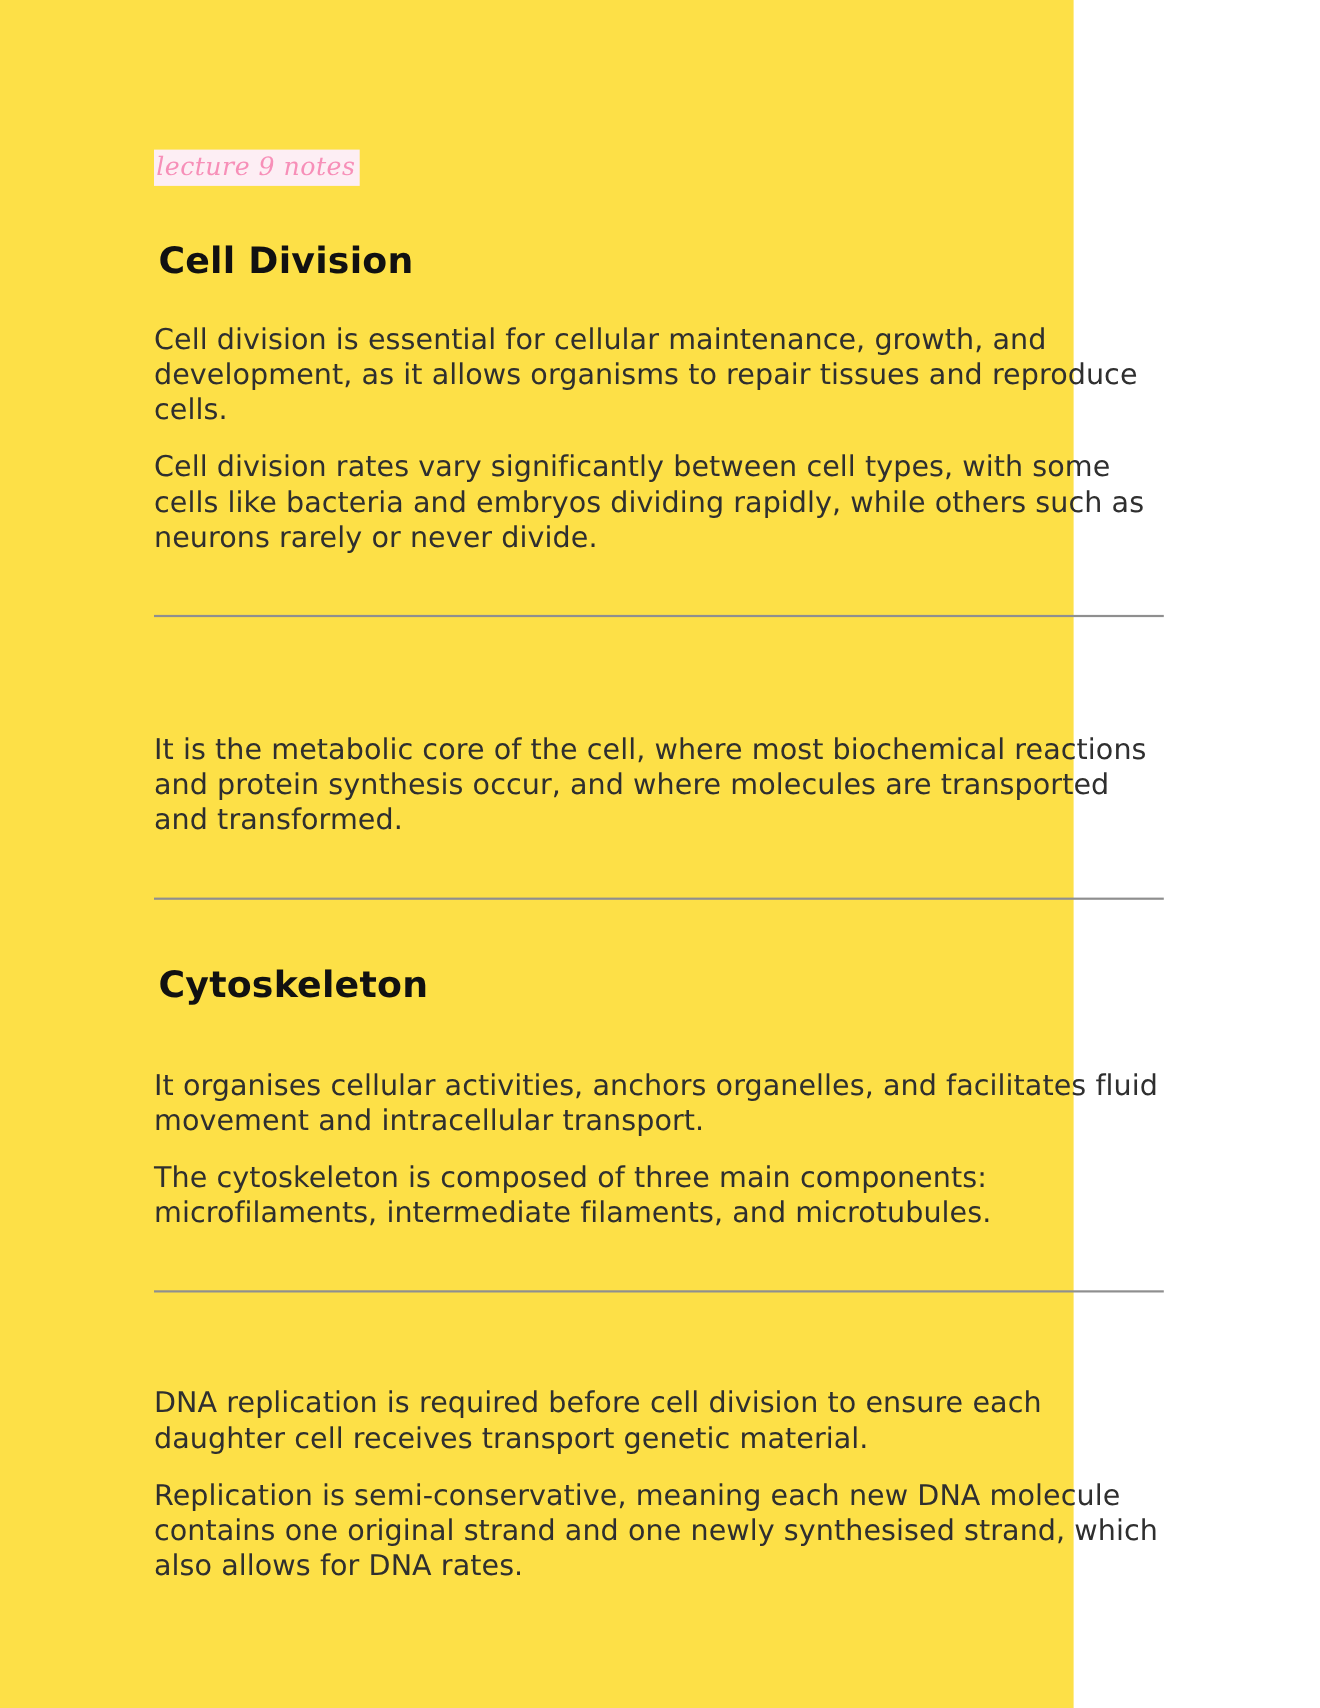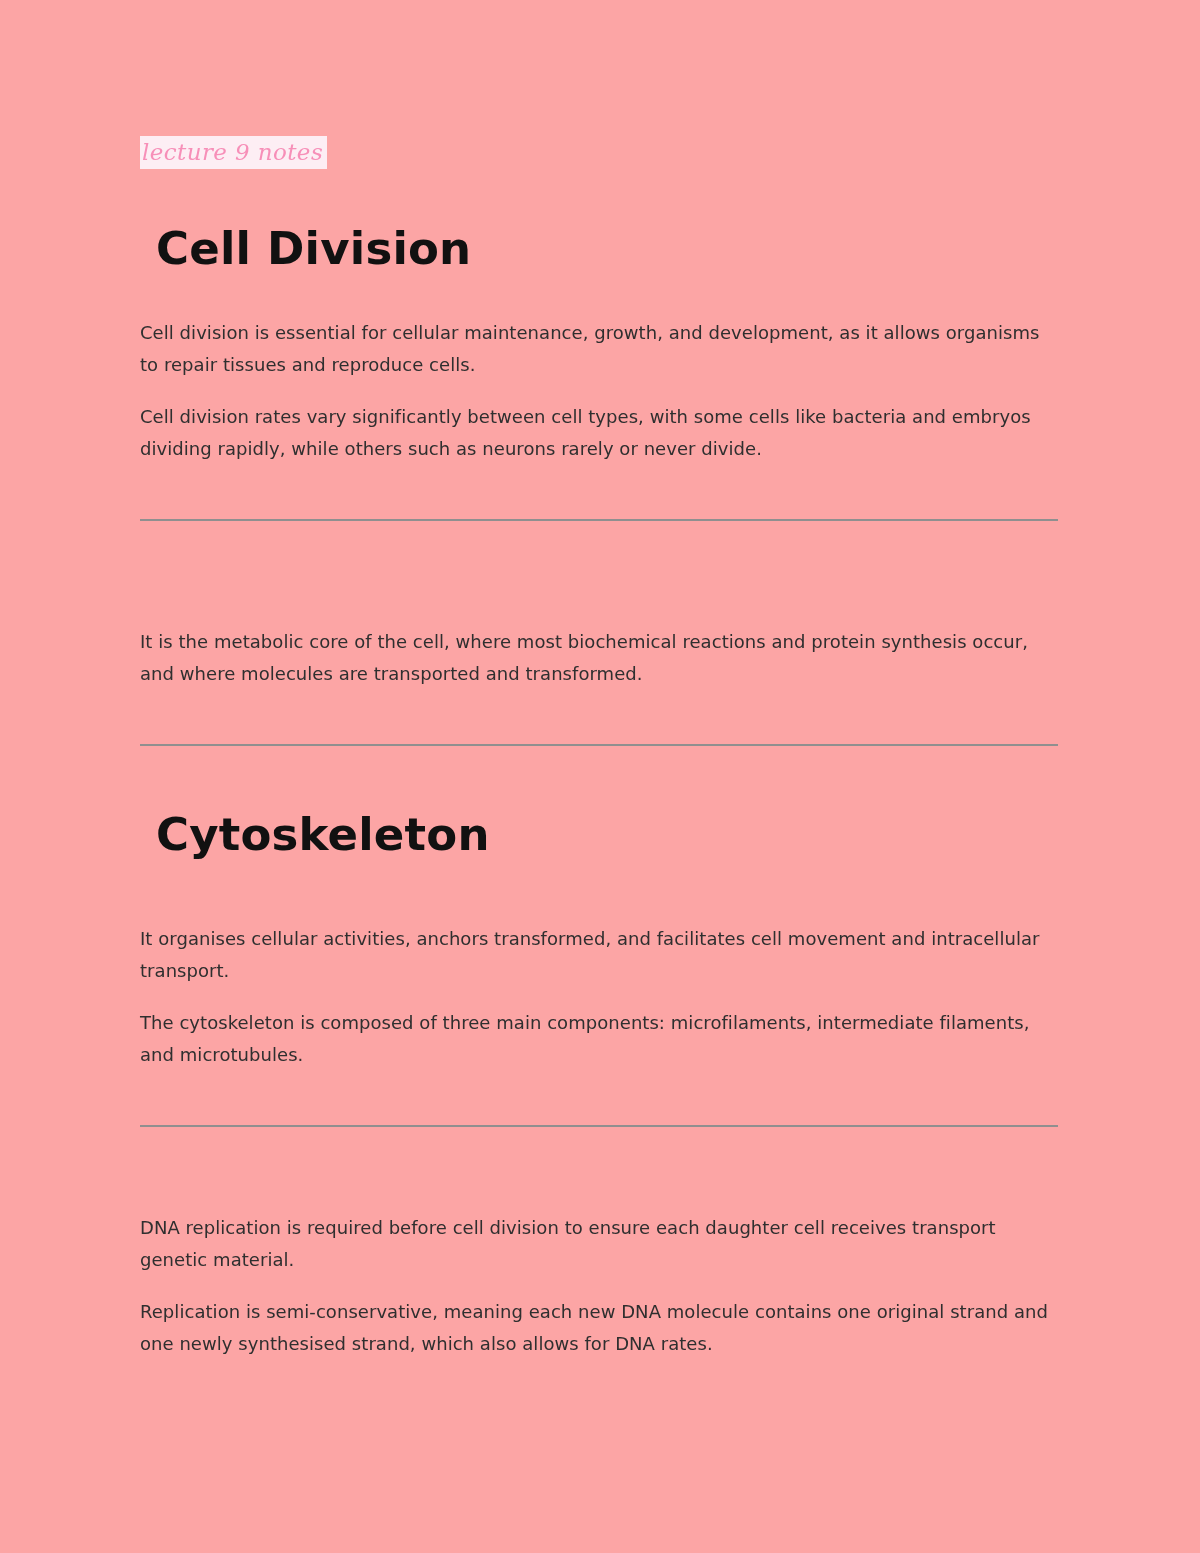--- a/index.html
+++ b/index.html
@@ -9,23 +9,23 @@
   }
   body {
     width: 1200px;
     height: 1553px;
     font-family: "Liberation Sans", sans-serif;
     -webkit-font-smoothing: antialiased;
   }
 
   .page {
     position: relative;
-    width: 1200px;
+    width: 976px;
     height: 1553px;
-    background: #fca5a5;
+    background: #fde047;
     box-sizing: border-box;
   }
 
   .content {
     position: absolute;
     left: 140px;
     top: 0;
     width: 918px;
   }
 
@@ -43,36 +43,36 @@
     font-weight: 400;
     font-size: 23px;
     line-height: 30px;
     letter-spacing: 0.4px;
     padding: 1px 4px 2px 2px;
     white-space: nowrap;
   }
 
   
   h1.section-heading {
-    margin: 16px;
+    margin: 4px;
     color: #111111;
     font-family: "DejaVu Sans", sans-serif;
     font-weight: 700;
-    font-size: 45px;
+    font-size: 33px;
     line-height: 40px;
     letter-spacing: 0.2px;
   }
 
   
   p.body-text {
     margin: 0;
     color: #2f2f2f;
     font-family: "DejaVu Sans", sans-serif;
     font-weight: 400;
-    font-size: 18px;
+    font-size: 26px;
     line-height: 32px;
     letter-spacing: 0.05px;
   }
 
   
   .divider {
     width: 918px;
     height: 0;
     border: none;
     border-top: 2px solid #8f8f8f;
@@ -116,21 +116,21 @@
     </section>
 
     <div class="sp-p-to-divider"></div>
     <hr class="divider">
 
     <div class="sp-divider-to-h1"></div>
     <section>
       <h1 class="section-heading">Cytoskeleton</h1>
       <div class="sp-h1-to-p"></div>
       <div class="sp-p-to-p"></div>
-      <p class="body-text">It organises cellular activities, anchors transformed, and facilitates cell movement and intracellular transport.</p>
+      <p class="body-text">It organises cellular activities, anchors organelles, and facilitates fluid movement and intracellular transport.</p>
       <div class="sp-p-to-p"></div>
       <p class="body-text">The cytoskeleton is composed of three main components: microfilaments, intermediate filaments, and microtubules.</p>
     </section>
 
     <div class="sp-p-to-divider"></div>
     <hr class="divider">
 
     <div class="sp-divider-to-h1"></div>
     <section>
       <div class="sp-h1-to-p"></div>

